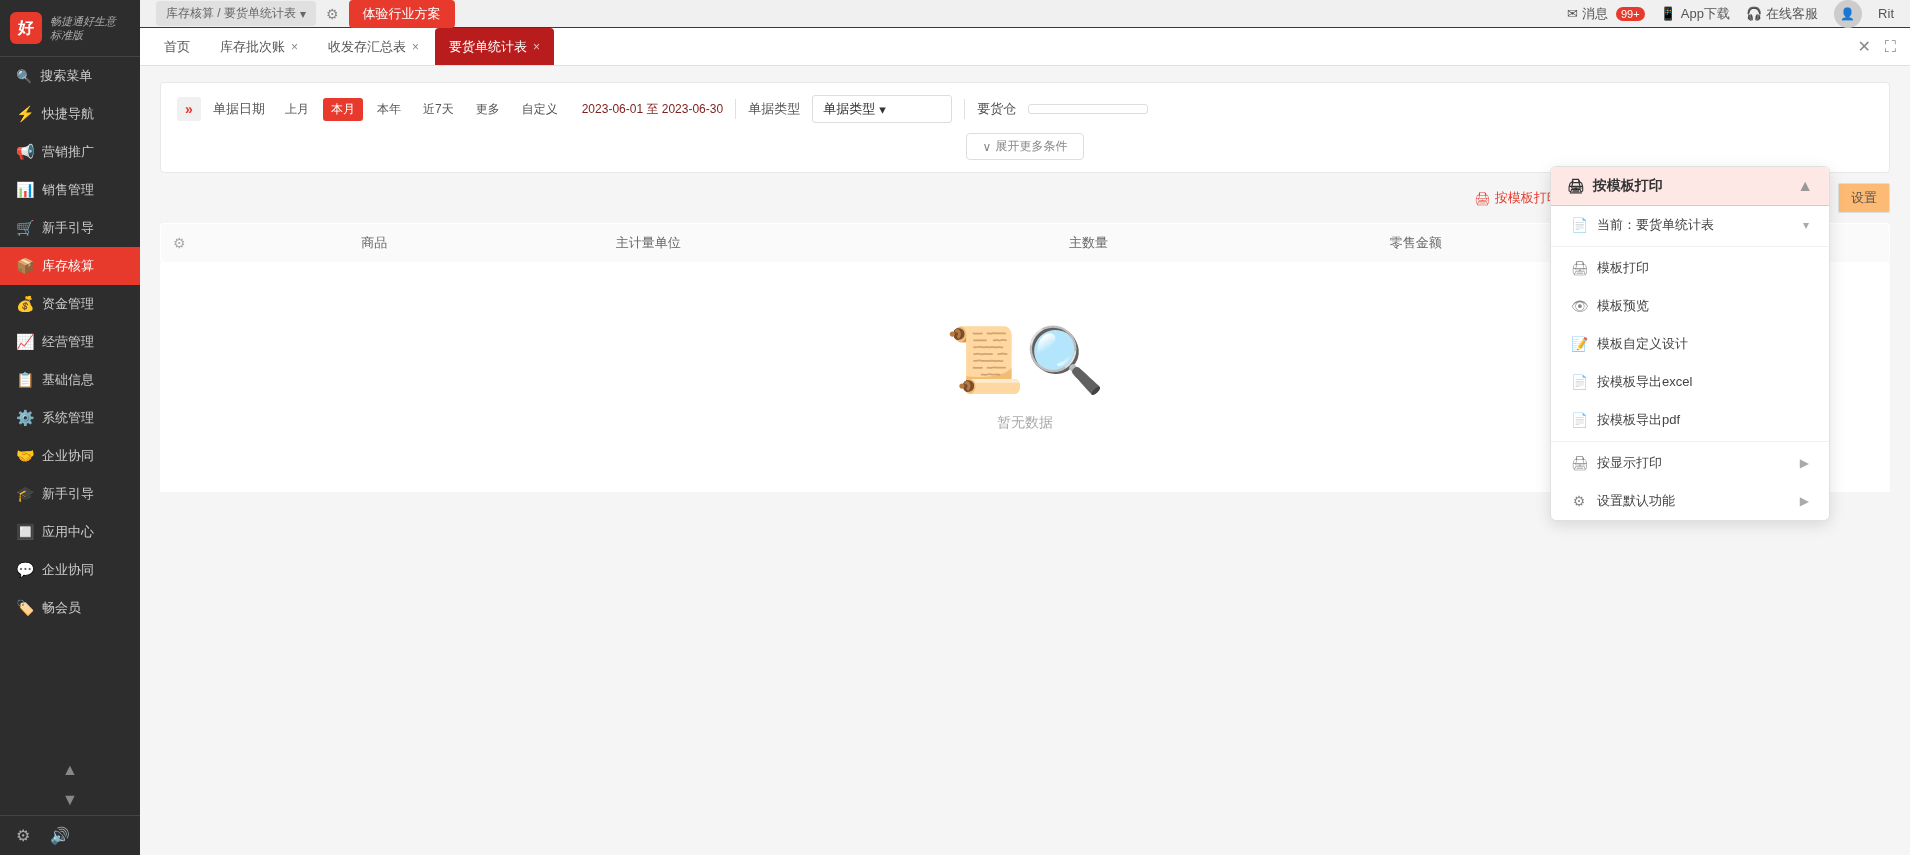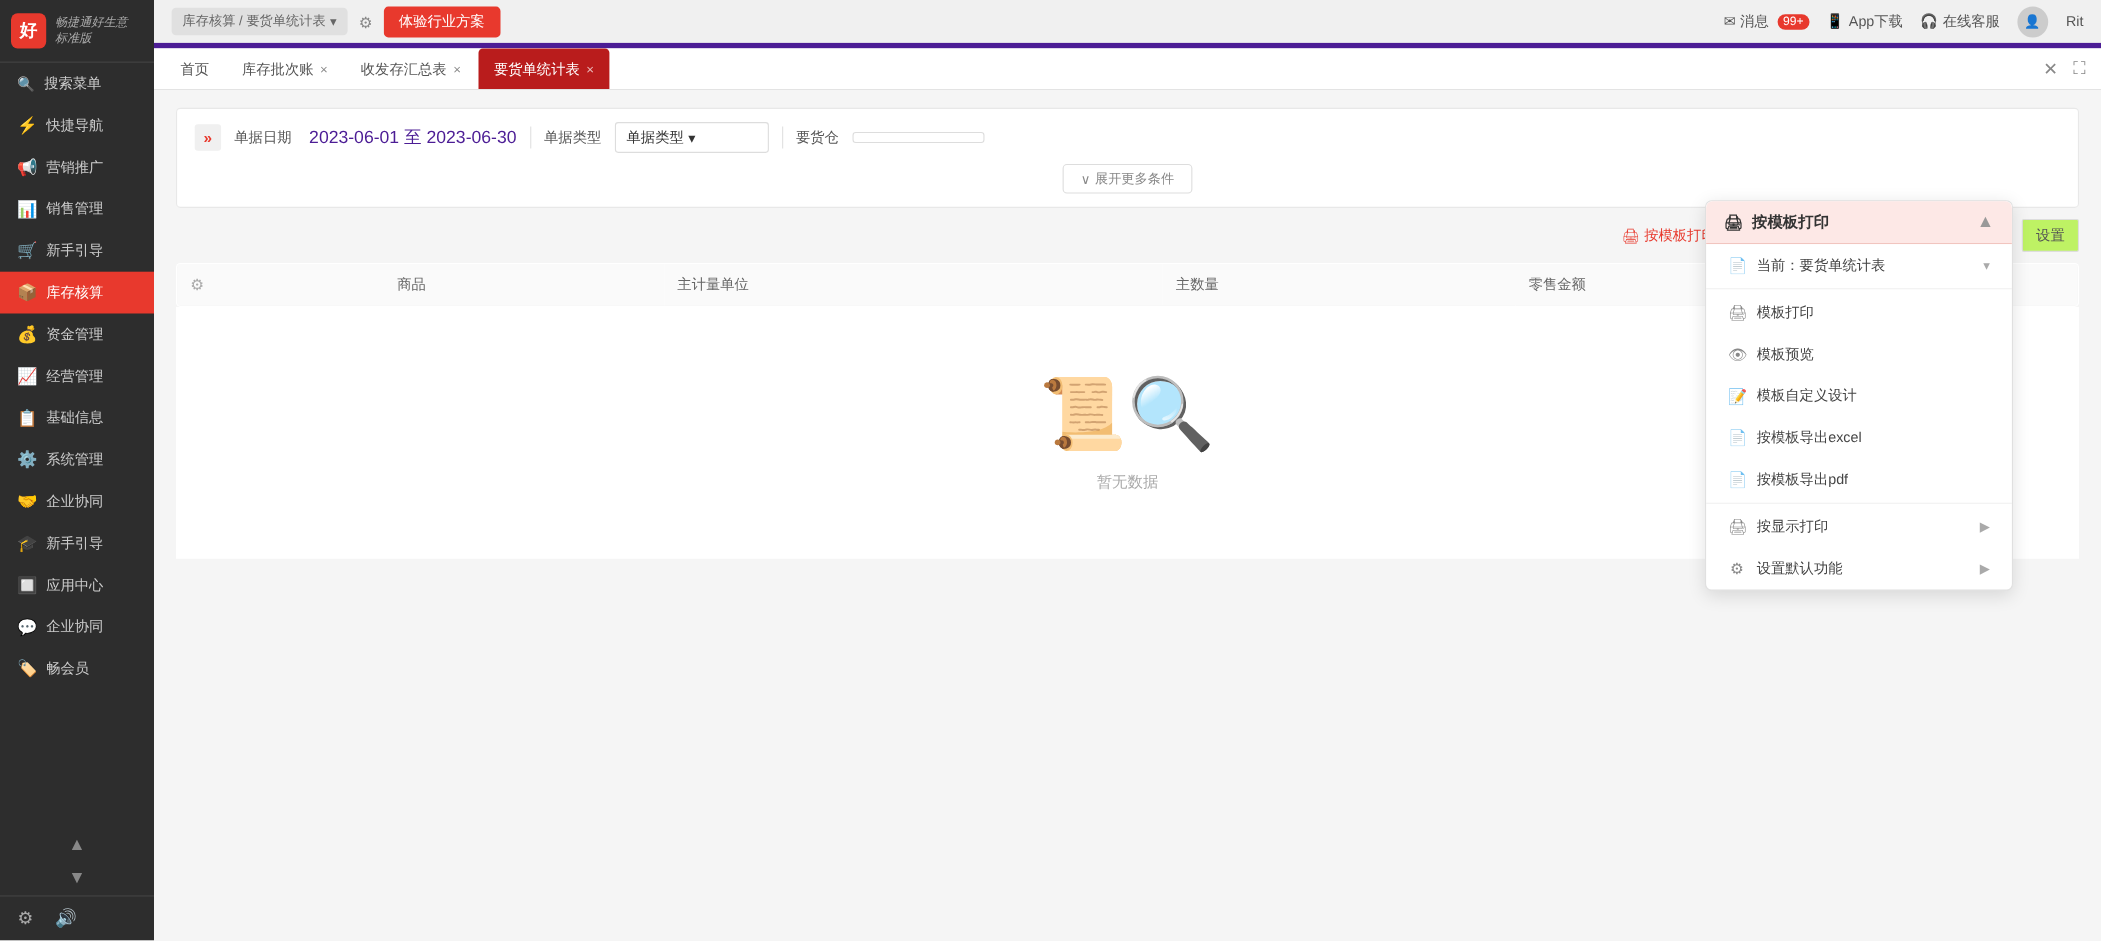--- a/index.html
+++ b/index.html
@@ -64,22 +64,22 @@
       overflow: hidden;
     }
 
     
     .top-header {
       background: #f0f0f0;
       padding: 6px 16px;
       display: flex;
       align-items: center;
       gap: 10px;
-      border-bottom: 5px solid #4c1d95;
-      height: 44px;
+      border-bottom: 1px solid #4c1d95;
+      height: 28px;
     }
     .header-breadcrumb {
       background: #e0e0e0;
       border-radius: 4px;
       padding: 4px 10px;
       font-size: 12px;
       color: #666;
       display: flex; align-items: center; gap: 4px;
       min-width: 160px;
     }
@@ -172,21 +172,21 @@
       border-radius: 3px; display: flex; align-items: center; justify-content: center;
       color: #e8392d; font-size: 14px; font-weight: bold;
     }
     .filter-label { color: #555; font-size: 13px; }
     .date-group { display: flex; align-items: center; gap: 6px; }
     .date-btn {
       background: none; border: none; cursor: pointer;
       padding: 3px 8px; border-radius: 3px; font-size: 12px; color: #555;
     }
     .date-btn.active { background: #e8392d; color: white; }
-    .date-range { font-size: 16px; color: #4c1d95; margin-left: 4px; }
+    .date-range { font-size: 12px; color: #7f1d1d; margin-left: 4px; }
     .filter-divider { width: 1px; height: 20px; background: #e0e0e0; }
     .filter-select {
       display: flex; align-items: center; gap: 4px;
       padding: 4px 10px; border: 1px solid #ddd; border-radius: 3px;
       min-width: 140px; cursor: pointer; background: white; font-size: 13px; color: #333;
     }
     .filter-tag-input {
       display: flex; align-items: center; gap: 4px;
       padding: 4px 10px; border: 1px solid #ddd; border-radius: 3px;
       min-width: 120px; cursor: pointer; background: white; font-size: 13px; color: #333;
@@ -209,21 +209,21 @@
       background: none; border: none; cursor: pointer;
       display: flex; align-items: center; gap: 4px;
       font-size: 13px; color: #e8392d; padding: 5px 10px;
       border-radius: 3px;
     }
     .action-btn-red {
       background: #e8392d; color: white; border: none;
       padding: 6px 14px; border-radius: 3px; cursor: pointer; font-size: 13px;
     }
     .action-btn-outline {
-      background: #bef264; border: 1px solid #ddd; color: #555;
+      background: #fdba74; border: 1px solid #ddd; color: #555;
       padding: 5px 12px; border-radius: 2px; cursor: pointer; font-size: 13px;
     }
     .action-dots {
       background: none; border: none; cursor: pointer; color: #888; font-size: 18px; padding: 2px 6px;
     }
 
     
     .data-table {
       width: 100%; border-collapse: collapse; background: white;
       border: 1px solid #e8e8e8; border-radius: 4px; overflow: hidden;
@@ -419,20 +419,28 @@
   </div>
 
   <div class="page-content">
 
     <div class="filter-bar">
       <div class="filter-row">
         <button class="filter-toggle-btn">
           <span>»</span>
         </button>
         <span class="filter-label">单据日期</span>
+        <div class="date-group">
+          <button class="date-btn">上月</button>
+          <button class="date-btn active">本月</button>
+          <button class="date-btn">本年</button>
+          <button class="date-btn">近7天</button>
+          <button class="date-btn">更多</button>
+          <button class="date-btn">自定义</button>
+        </div>
         <span class="date-range">2023-06-01 至 2023-06-30</span>
         <div class="filter-divider"></div>
         <span class="filter-label">单据类型</span>
         <div class="filter-select">
           <span>单据类型</span>
           <span>▾</span>
         </div>
         <div class="filter-divider"></div>
         <span class="filter-label">要货仓</span>
         <div class="filter-tag-input">

